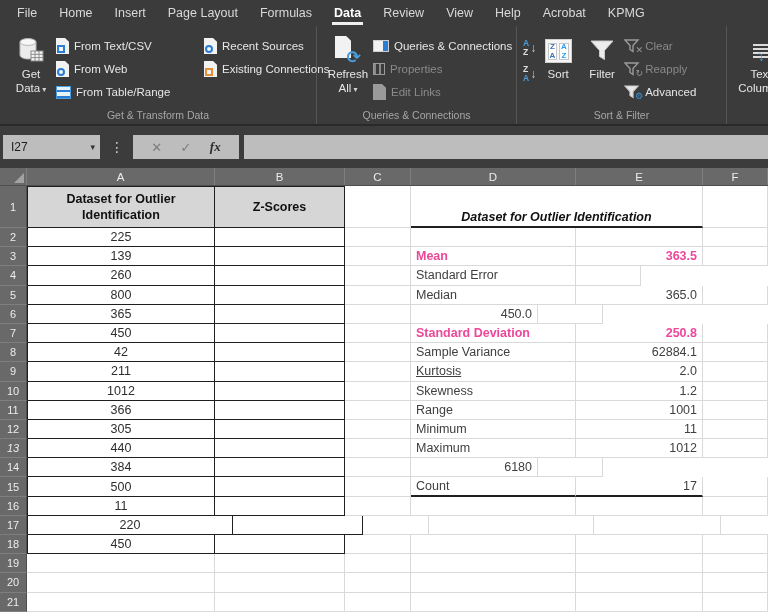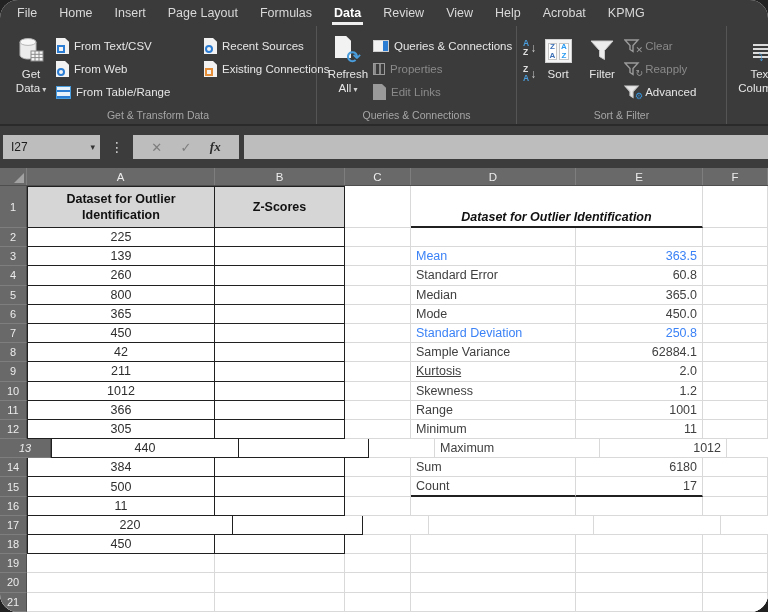--- a/index.html
+++ b/index.html
@@ -1,18 +1,18 @@
 <!DOCTYPE html>
 <html><head>
 <meta charset="utf-8">
 <style>
   * { box-sizing: border-box; margin: 0; padding: 0; }
   html,body { background:#222; }
   body { font-family: "Liberation Sans", "DejaVu Sans", sans-serif; }
-  .screen { position:relative; width:768px; height:612px; overflow:hidden; background:#fff;border-radius:18px; }
+  .screen { position:relative; width:768px; height:612px; overflow:hidden; background:#fff; }
 
   
   .ribbon { height:126px; background:#3b3b3b; }
   .tabs { display:flex; height:26px; align-items:stretch; padding-left:6px; }
   .tab { color:#d9d9d9; font-size:12.5px; padding:6px 11px 0; position:relative; cursor:default; white-space:nowrap; }
   .tab.active { color:#ffffff; font-weight:bold; }
   .tab.active::after { content:""; position:absolute; left:9px; right:9px; bottom:1px; height:3px; background:#efefef; }
 
   .ribbon-body { position:relative; height:100px; display:flex; border-bottom:2px solid #2a2a2a; }
   .rgroup { position:relative; height:100%; border-right:1px solid #555; display:flex; align-items:flex-start; padding:5px 4px 18px 6px; flex:none; }
@@ -82,21 +82,21 @@
   .rowhdr { background:#696969; color:#ececec; font-size:11px; display:flex; align-items:center; justify-content:center; border-right:1px solid #4e4e4e; border-bottom:1px solid #7e7e7e; flex:none; }
   .cell { border-right:1px solid #d9d9d9; border-bottom:1px solid #d9d9d9; font-size:12.5px; color:#2e2e2e; display:flex; align-items:center; overflow:hidden; flex:none; background:#fff; }
   .tbl { border-right:1px solid #202020; border-bottom:1px solid #202020; }
   .bleft { border-left:1px solid #202020; }
   .btop { border-top:1px solid #202020; }
   .hcell { background:#d6d6d6; font-weight:bold; justify-content:center; text-align:center; line-height:1.3; color:#111; font-size:12.5px; }
   .ncell { justify-content:center; }
   .title-cell { font-weight:bold; font-style:italic; justify-content:center; align-items:flex-end; padding-bottom:2px; border-bottom:2px solid #202020; color:#111; }
   .stat-label { padding-left:5px; color:#404040; }
   .stat-value { justify-content:flex-end; padding-right:5px; color:#404040; }
-  .bold { font-weight:normal; color:#3b82f6; }
+  .bold { font-weight:bold; color:#ec4899; }
   .stat-last { border-bottom:2px solid #202020; }
 </style>
 </head>
 <body>
 
 <div class="screen">
 
   <div class="ribbon">
     <div class="tabs">
       <span class="tab">File</span>
@@ -332,38 +332,36 @@
           <div class="cell stat-label bold" style="width: 165px;">Mean</div>
           <div class="cell stat-value bold" style="width: 127px;">363.5</div>
           <div class="cell" style="width: 65px;"></div>
         </div>
         <div class="srow" style="height: 19.2px;">
           <div class="rowhdr" style="width: 27px;">4</div>
           <div class="cell tbl ncell bleft" style="width: 188px;">260</div>
           <div class="cell tbl" style="width: 130px;"></div>
           <div class="cell" style="width: 66px;"></div>
           <div class="cell stat-label" style="width: 165px;">Standard Error</div>
-          <div class="cell stat-value" style="width: 127px;">60.8</div>
           <div class="cell" style="width: 65px;"></div>
         </div>
         <div class="srow" style="height: 19.2px;">
           <div class="rowhdr" style="width: 27px;">5</div>
           <div class="cell tbl ncell bleft" style="width: 188px;">800</div>
           <div class="cell tbl" style="width: 130px;"></div>
           <div class="cell" style="width: 66px;"></div>
           <div class="cell stat-label" style="width: 165px;">Median</div>
           <div class="cell stat-value" style="width: 127px;">365.0</div>
           <div class="cell" style="width: 65px;"></div>
         </div>
         <div class="srow" style="height: 19.2px;">
           <div class="rowhdr" style="width: 27px;">6</div>
           <div class="cell tbl ncell bleft" style="width: 188px;">365</div>
           <div class="cell tbl" style="width: 130px;"></div>
           <div class="cell" style="width: 66px;"></div>
-          <div class="cell stat-label" style="width: 165px;">Mode</div>
           <div class="cell stat-value" style="width: 127px;">450.0</div>
           <div class="cell" style="width: 65px;"></div>
         </div>
         <div class="srow" style="height: 19.2px;">
           <div class="rowhdr" style="width: 27px;">7</div>
           <div class="cell tbl ncell bleft" style="width: 188px;">450</div>
           <div class="cell tbl" style="width: 130px;"></div>
           <div class="cell" style="width: 66px;"></div>
           <div class="cell stat-label bold" style="width: 165px;">Standard Deviation</div>
           <div class="cell stat-value bold" style="width: 127px;">250.8</div>
@@ -408,34 +406,33 @@
         <div class="srow" style="height: 19.2px;">
           <div class="rowhdr" style="width: 27px;">12</div>
           <div class="cell tbl ncell bleft" style="width: 188px;">305</div>
           <div class="cell tbl" style="width: 130px;"></div>
           <div class="cell" style="width: 66px;"></div>
           <div class="cell stat-label" style="width: 165px;">Minimum</div>
           <div class="cell stat-value" style="width: 127px;">11</div>
           <div class="cell" style="width: 65px;"></div>
         </div>
         <div class="srow" style="height: 19.2px;">
-          <div class="rowhdr" style="width: 51px; font-style: italic;">13</div>
+          <div class="rowhdr" style="width: 27px; font-style: italic;">13</div>
           <div class="cell tbl ncell bleft" style="width: 188px;">440</div>
           <div class="cell tbl" style="width: 130px;"></div>
           <div class="cell" style="width: 66px;"></div>
           <div class="cell stat-label" style="width: 165px;">Maximum</div>
           <div class="cell stat-value" style="width: 127px;">1012</div>
           <div class="cell" style="width: 65px;"></div>
         </div>
         <div class="srow" style="height: 19.2px;">
           <div class="rowhdr" style="width: 27px;">14</div>
           <div class="cell tbl ncell bleft" style="width: 188px;">384</div>
           <div class="cell tbl" style="width: 130px;"></div>
           <div class="cell" style="width: 66px;"></div>
-          <div class="cell stat-label" style="width: 165px;">Sum</div>
           <div class="cell stat-value" style="width: 127px;">6180</div>
           <div class="cell" style="width: 65px;"></div>
         </div>
         <div class="srow" style="height: 19.2px;">
           <div class="rowhdr" style="width: 27px;">15</div>
           <div class="cell tbl ncell bleft" style="width: 188px;">500</div>
           <div class="cell tbl" style="width: 130px;"></div>
           <div class="cell" style="width: 66px;"></div>
           <div class="cell stat-label stat-last" style="width: 165px;">Count</div>
           <div class="cell stat-value stat-last" style="width: 127px;">17</div>

